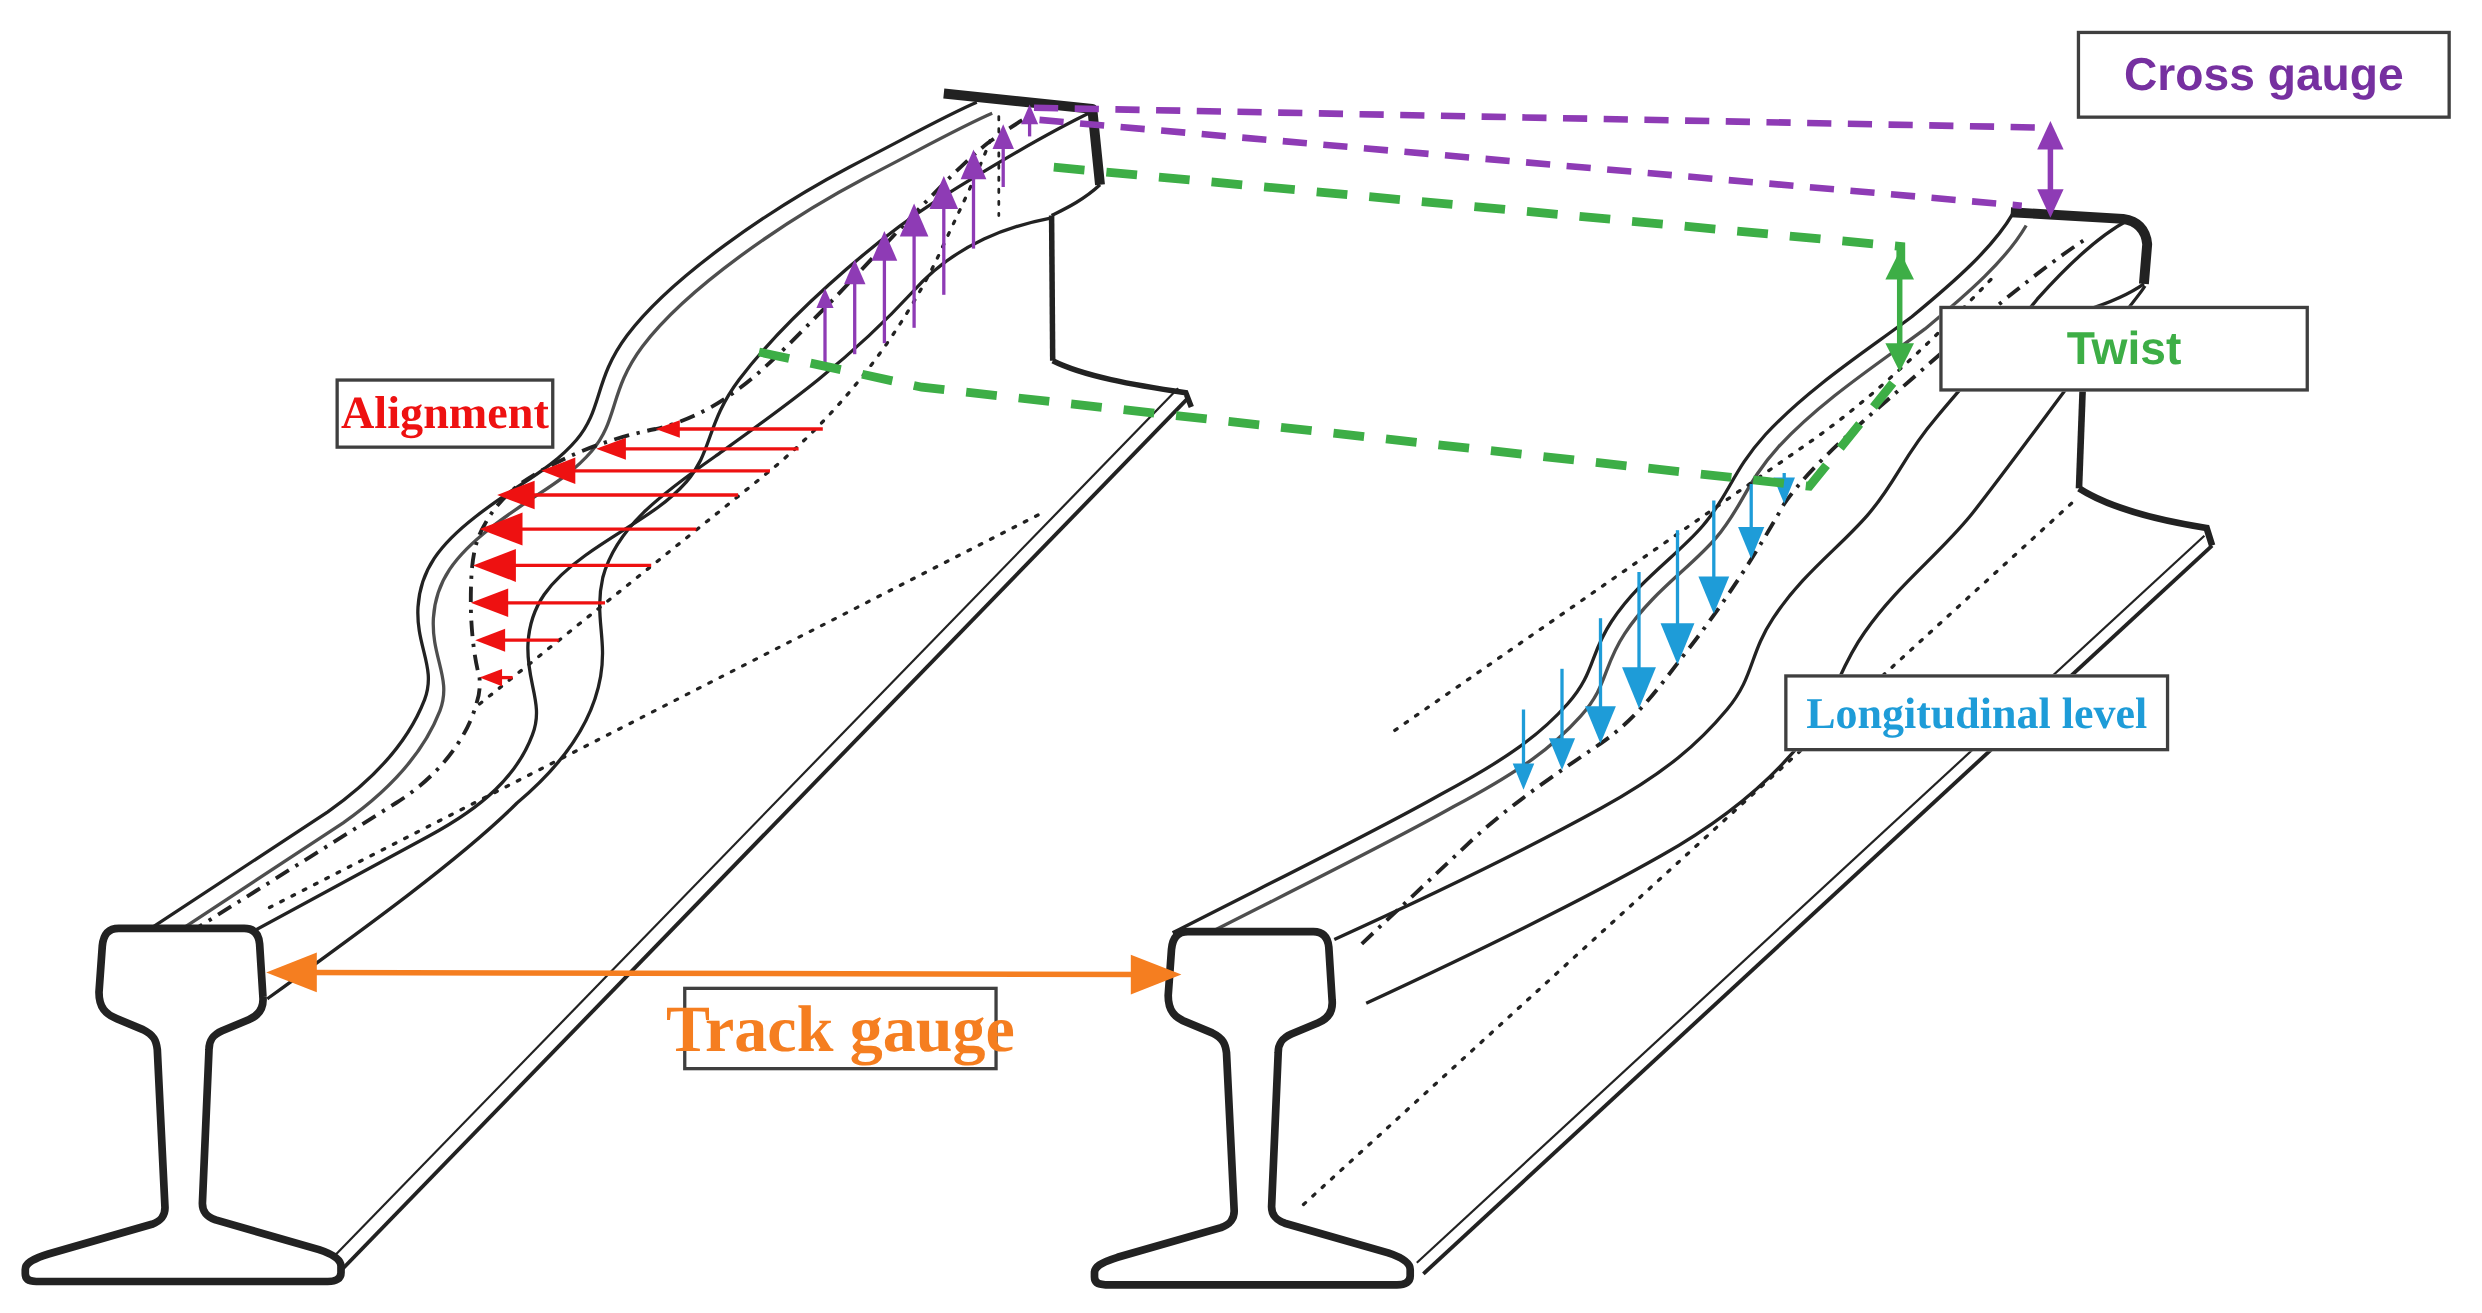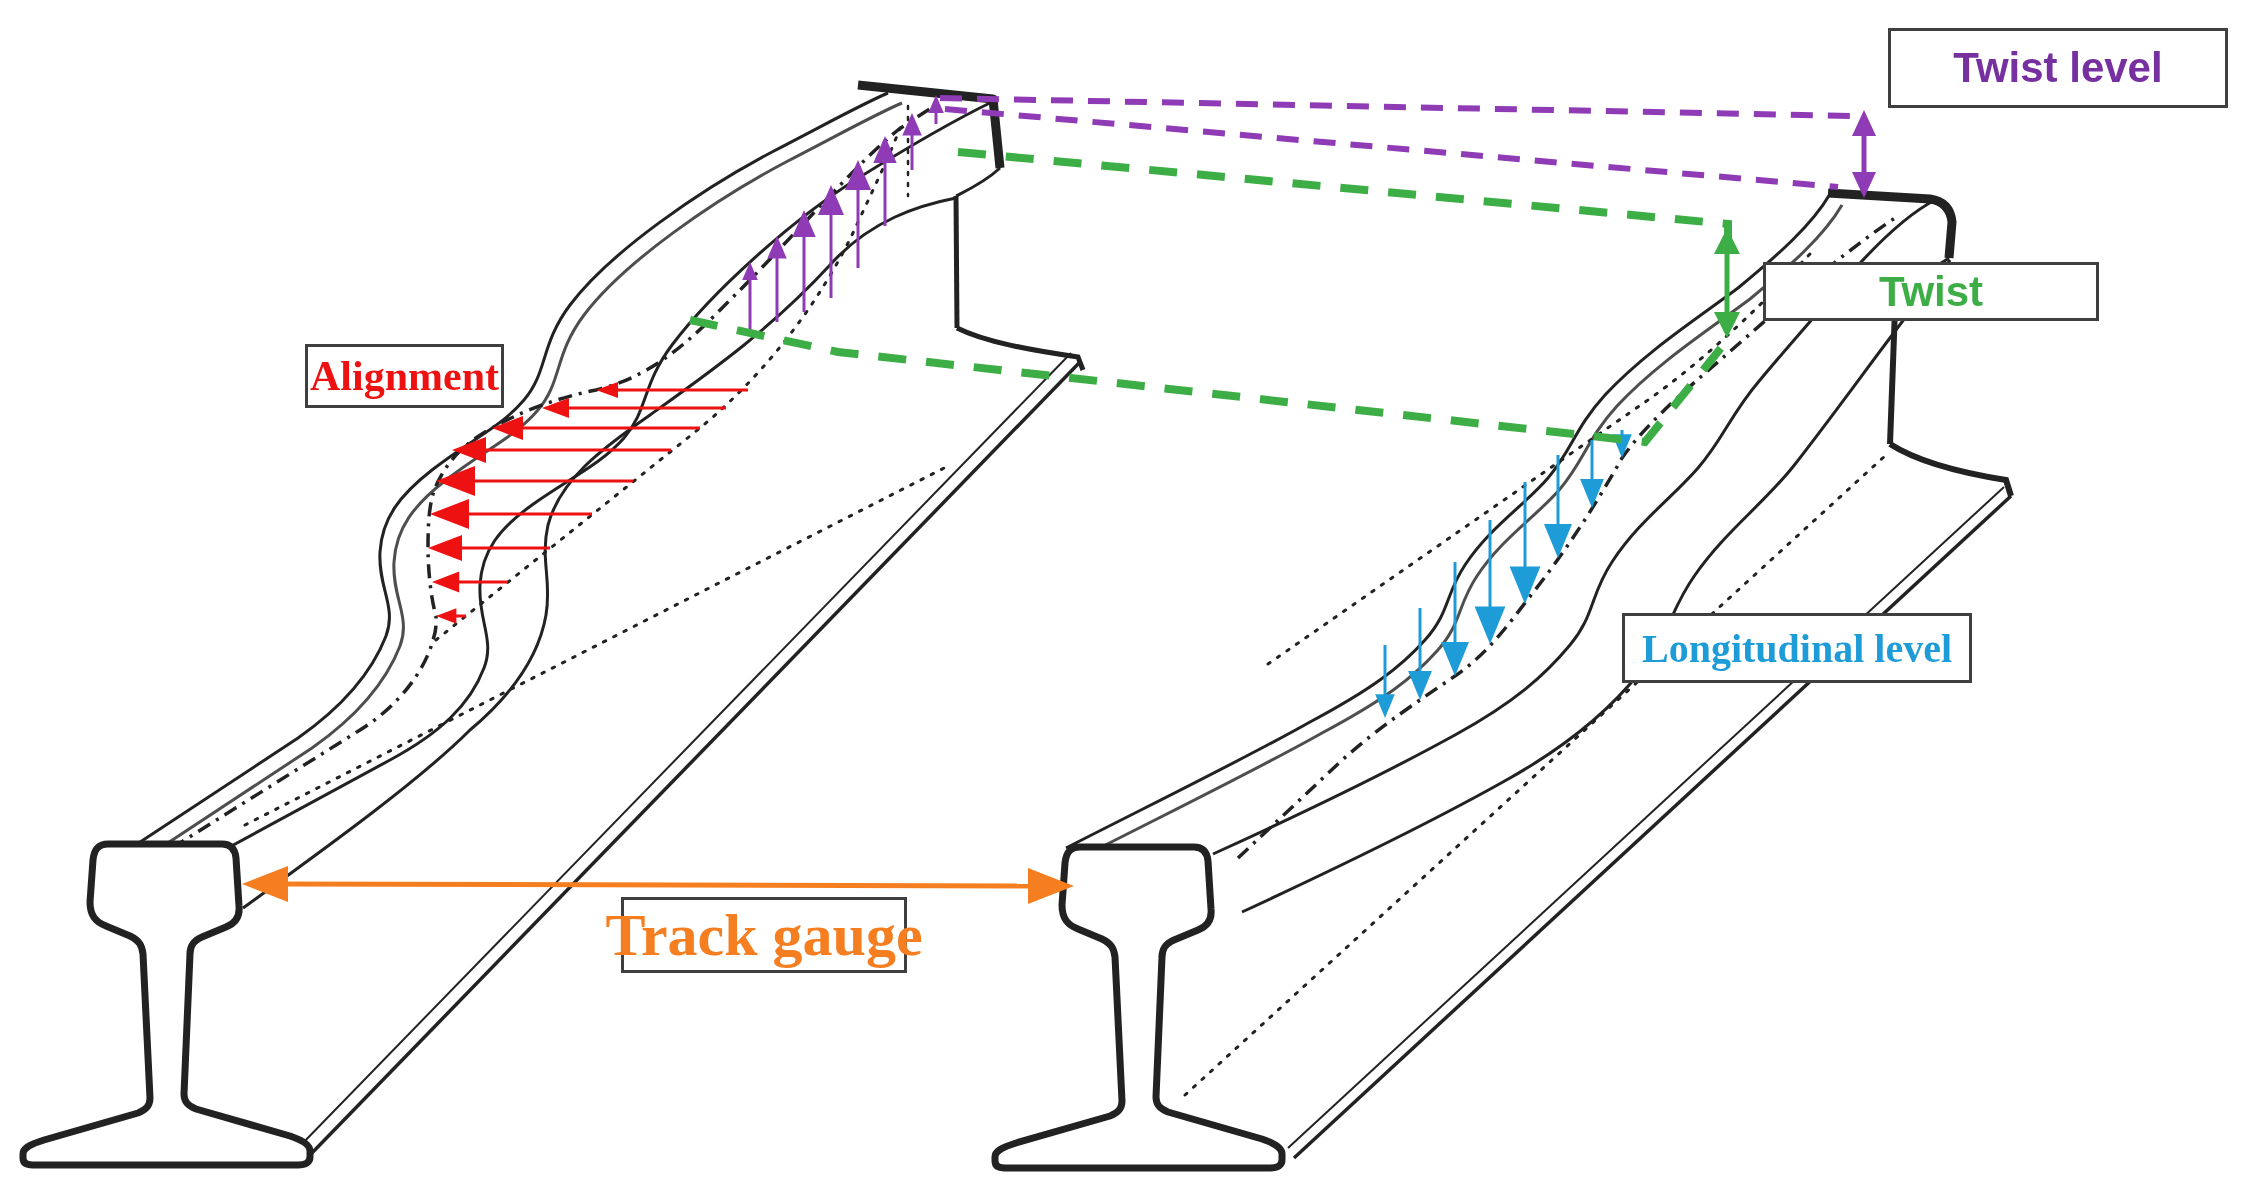--- a/index.html
+++ b/index.html
@@ -6,21 +6,21 @@
   #canvas{position:relative;width:2256px;height:1194px;background:#fff;overflow:hidden;
           font-family:"Liberation Sans",sans-serif;}
   #art{position:absolute;left:0;top:0;}
   .label-box{position:absolute;display:flex;align-items:center;justify-content:center;
              background:#fff;border:3px solid var(--box-border,#3f3f3f);box-sizing:border-box;
              font-weight:bold;white-space:nowrap;}
   .serif{font-family:"Liberation Serif",serif;}
   .sans{font-family:"Liberation Sans",sans-serif;}
   #lbl-alignment{left:305px;top:344px;width:199px;height:64px;font-size:42px;color:var(--alignment,#ee1111);}
   #lbl-cross-level{left:1888px;top:28px;width:340px;height:80px;font-size:42px;color:var(--cross-level-text,#7630a0);}
-  #lbl-twist{left:1763px;top:262px;width:336px;height:59px;font-size:42px;color:var(--twist,#3dae46);}
+  #lbl-twist{left:1763px;top:278px;width:336px;height:78px;font-size:42px;color:var(--twist,#3dae46);}
   #lbl-longitudinal{left:1622px;top:613px;width:350px;height:70px;font-size:40px;color:var(--longitudinal,#1e9cd8);}
   #lbl-track-gauge{left:621px;top:897px;width:286px;height:76px;font-size:60px;color:var(--track-gauge,#f57e20);}
   
   .ink{stroke:var(--ink,#222);fill:none;}
   .profile{stroke:var(--ink,#222);fill:#fff;}
   .c-red{stroke:var(--alignment,#ee1111);fill:none;}
   .f-red{fill:var(--alignment,#ee1111);stroke:none;}
   .c-purple{stroke:var(--cross-level-line,#8e3bb5);fill:none;}
   .f-purple{fill:var(--cross-level-line,#8e3bb5);stroke:none;}
   .c-green{stroke:var(--twist,#3dae46);fill:none;}
@@ -192,21 +192,21 @@
     <path class="c-orange" stroke-width="5" d="M278,884 L1038,886"></path>
     <polygon class="f-orange" points="242,884 288,866 288,902"></polygon>
     <polygon class="f-orange" points="1074,886 1028,868 1028,904"></polygon>
   </g>
 </svg>
 
   <div class="label-box serif" id="lbl-alignment">
     <span>Alignment</span>
   </div>
   <div class="label-box sans" id="lbl-cross-level">
-    <span>Twist level</span>
+    <span>Cross gauge</span>
   </div>
   <div class="label-box sans" id="lbl-twist">
     <span>Twist</span>
   </div>
   <div class="label-box serif" id="lbl-longitudinal">
     <span>Longitudinal level</span>
   </div>
   <div class="label-box serif" id="lbl-track-gauge">
     <span>Track gauge</span>
   </div>

